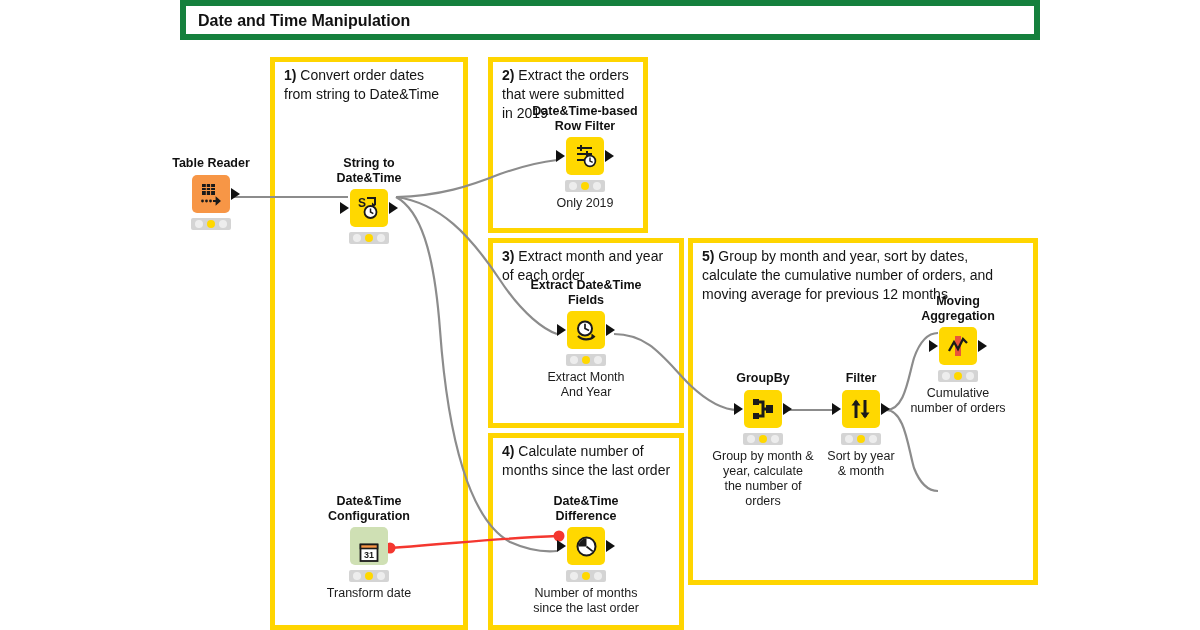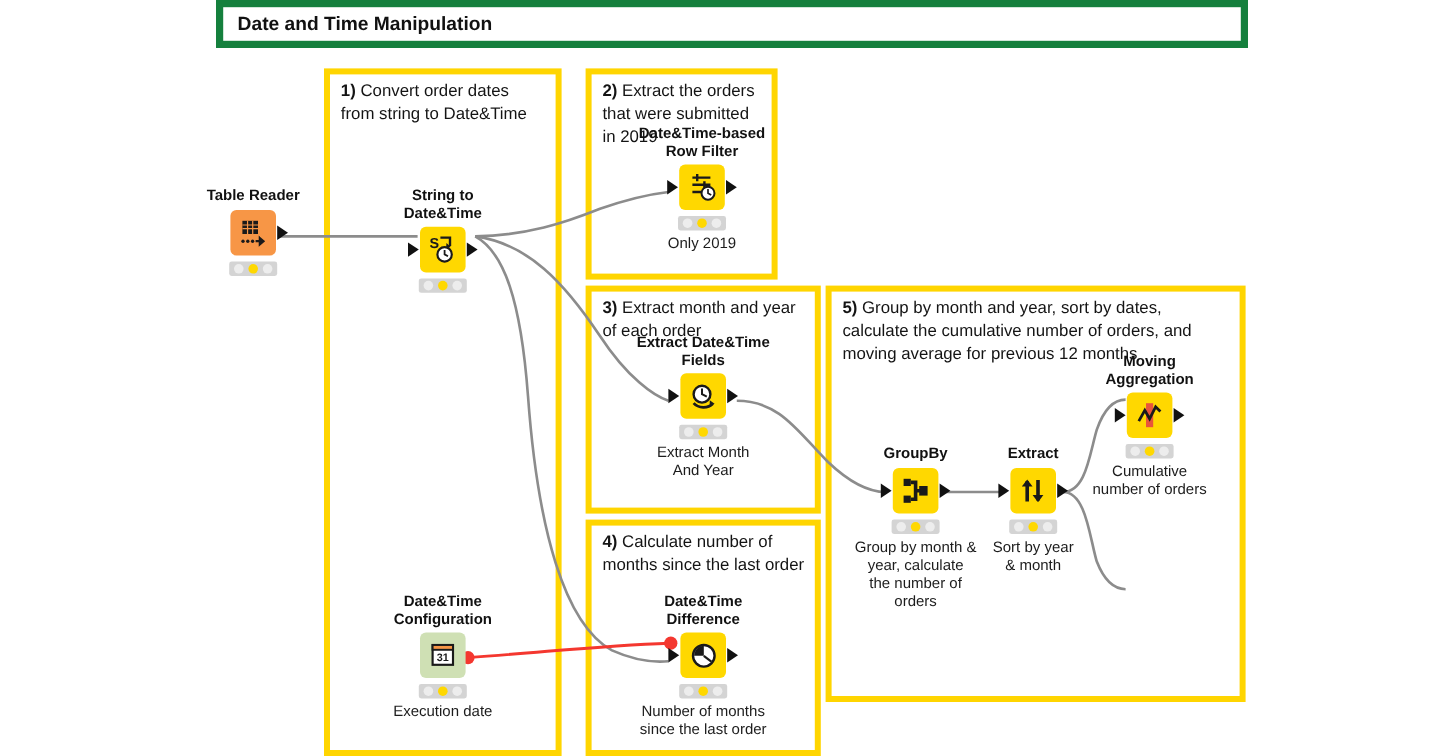--- a/index.html
+++ b/index.html
@@ -27,21 +27,21 @@
   #edges{position:absolute;left:0;top:0;width:1200px;height:630px;pointer-events:none;}
 
   
   .node{position:absolute;width:112px;margin-left:-56px;text-align:center;}
   .node .nname{font-size:12.5px;font-weight:bold;color:#111;line-height:14.5px;
       white-space:pre-line;margin-bottom:4px;}
   .nbox{width:38px;height:38px;border-radius:5px;margin:0 auto;position:relative;
       display:flex;align-items:center;justify-content:center;}
   .nbox.yellow{background:#FFD800;}
   .nbox.orange{background:#F79646;}
-  .nbox.green{background:#CFE0B4;}
+  .nbox.green{background:#CFE0B4;align-items:flex-end;}
   .nbox .port{position:absolute;top:50%;margin-top:-6px;width:0;height:0;
       border-top:6px solid transparent;border-bottom:6px solid transparent;}
   .nbox .port.inp{left:-10px;border-left:9px solid #111;}
   .nbox .port.outp{right:-10px;border-left:9px solid #111;}
   .status{width:40px;height:12px;border-radius:2px;background:#D4D4D4;margin:5px auto 4px;
       display:flex;align-items:center;justify-content:space-around;padding:0 2px;box-sizing:border-box;}
   .status i{width:8px;height:8px;border-radius:50%;background:#EDEDED;display:block;}
   .status i.on{background:#FFD800;}
   .ndesc{font-size:12.5px;line-height:15px;color:#1c1c1c;white-space:pre-line;}
   .icn{display:block;}
@@ -213,21 +213,21 @@
         <rect x="3.5" y="3.5" width="17" height="16.5" fill="#fff" stroke="#1a1a1a" stroke-width="1.8"></rect>
         <rect x="3.5" y="3.5" width="17" height="4" fill="#F79646" stroke="#1a1a1a" stroke-width="1.6"></rect>
         <text x="12" y="17" text-anchor="middle" font-family="Liberation Sans, sans-serif" font-size="9" font-weight="bold" fill="#1a1a1a">31</text>
       </svg>
     </div>
     <div class="status">
         <i></i>
         <i class="on"></i>
         <i></i>
       </div>
-    <div class="ndesc">Execution date</div>
+    <div class="ndesc">Transform date</div>
   </div>
 
   <div class="node" style="left:763px;top:371px;">
     <div class="nname">GroupBy</div>
     <div class="nbox yellow">
       <span class="port inp"></span>
       <span class="port outp"></span>
       <svg class="icn" width="26" height="26" viewBox="0 0 26 26">
         <rect x="3" y="3" width="6" height="6" fill="#1a1a1a"></rect>
         <rect x="3" y="17" width="6" height="6" fill="#1a1a1a"></rect>
@@ -240,21 +240,21 @@
         <i></i>
         <i class="on"></i>
         <i></i>
       </div>
     <div class="ndesc">Group by month &amp;
 year, calculate
 the number of orders</div>
   </div>
 
   <div class="node" style="left:861px;top:371px;">
-    <div class="nname">Extract</div>
+    <div class="nname">Filter</div>
     <div class="nbox yellow">
       <span class="port inp"></span>
       <span class="port outp"></span>
       <svg class="icn" width="26" height="26" viewBox="0 0 26 26">
         <path d="M8,22 L8,5" stroke="#1a1a1a" stroke-width="3" fill="none"></path>
         <path d="M3.5,9.5 L8,3.5 L12.5,9.5 Z" fill="#1a1a1a"></path>
         <path d="M17,4 L17,21" stroke="#1a1a1a" stroke-width="3" fill="none"></path>
         <path d="M12.5,16.5 L17,22.5 L21.5,16.5 Z" fill="#1a1a1a"></path>
       </svg>
     </div>

